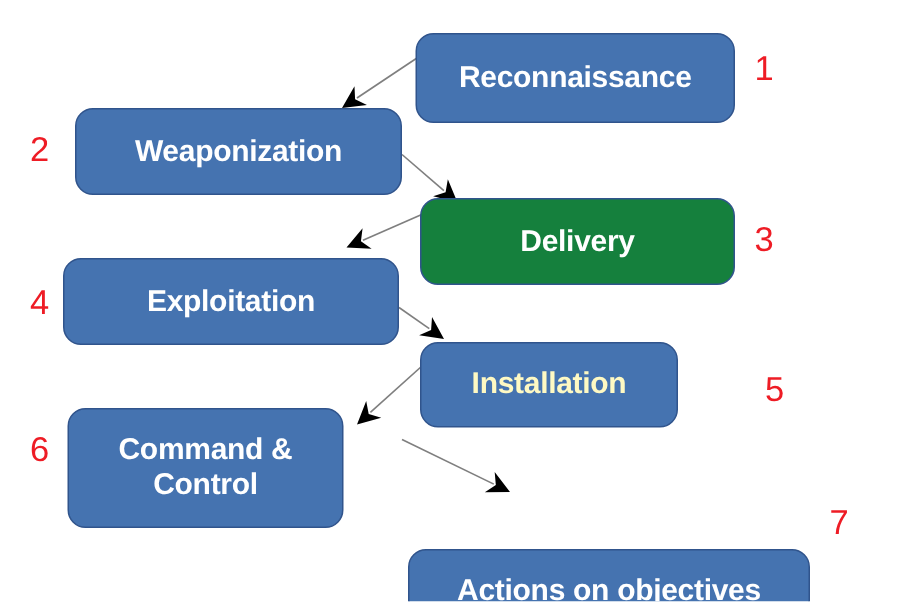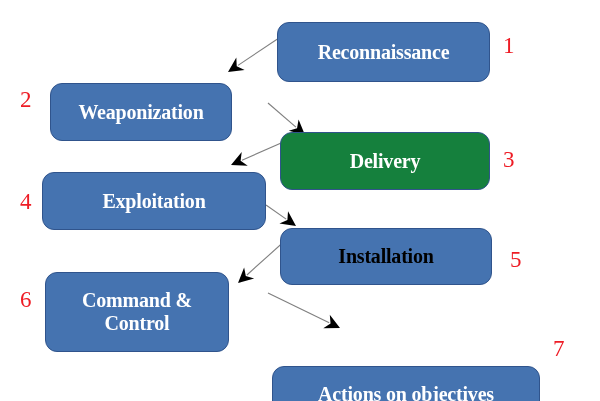--- a/index.html
+++ b/index.html
@@ -6,21 +6,21 @@
     margin: 0;
     padding: 0;
     background: #ffffff;
   }
   #canvas {
     position: relative;
     width: 600px;
     height: 401px;
     background: #ffffff;
     overflow: hidden;
-    font-family: Liberation Serif, serif;
+    font-family: Liberation Sans, sans-serif;
   }
   .node {
     position: absolute;
     box-sizing: border-box;
     background: #4573b0;
     border: 1px solid #2f5party;
     border: 1px solid #30548c;
     border-radius: 12px;
     display: flex;
     align-items: center;
@@ -84,30 +84,30 @@
       <g>
         <line x1="268" y1="293" x2="329.20758575034085" y2="322.7536875175268" stroke="#7f7f7f" stroke-width="1.1"></line>
         <path d="M 340,328 L 323.23053688638026,328.18736830294546 L 330.55663753154823,323.40947657783596 L 329.7884274894718,314.69685049087155 Z" fill="#000000"></path>
       </g>
     </svg>
 
   <div id="nodes-container">
       <div class="node" style="left: 277px; top: 22px; width: 213px; height: 60px; background: rgb(69, 115, 176); border-color: rgb(48, 84, 140); color: rgb(255, 255, 255);">
         <span class="node-label">Reconnaissance</span>
       </div>
-      <div class="node" style="left: 50px; top: 83px; width: 182px; height: 58px; background: rgb(69, 115, 176); border-color: rgb(48, 84, 140); color: rgb(255, 255, 255);">
+      <div class="node" style="left: 50px; top: 72px; width: 218px; height: 58px; background: rgb(69, 115, 176); border-color: rgb(48, 84, 140); color: rgb(255, 255, 255);">
         <span class="node-label">Weaponization</span>
       </div>
       <div class="node" style="left: 280px; top: 132px; width: 210px; height: 58px; background: #15803d; border-color: rgb(48, 84, 140); color: rgb(255, 255, 255);">
         <span class="node-label">Delivery</span>
       </div>
       <div class="node" style="left: 42px; top: 172px; width: 224px; height: 58px; background: rgb(69, 115, 176); border-color: rgb(48, 84, 140); color: rgb(255, 255, 255);">
         <span class="node-label">Exploitation</span>
       </div>
-      <div class="node" style="left: 280px; top: 228px; width: 212px; height: 57px; background: rgb(69, 115, 176); border-color: rgb(48, 84, 140); color: #000000;">
+      <div class="node" style="left: 280px; top: 228px; width: 172px; height: 57px; background: rgb(69, 115, 176); border-color: rgb(48, 84, 140); color: #fef9c3;">
         <span class="node-label">Installation</span>
       </div>
       <div class="node" style="left: 45px; top: 272px; width: 184px; height: 80px; background: rgb(69, 115, 176); border-color: rgb(48, 84, 140); color: rgb(255, 255, 255);">
         <span class="node-label">Command &amp;
 Control</span>
       </div>
       <div class="node" style="left: 272px; top: 322px; width: 268px; height: 56px; background: rgb(69, 115, 176); border-color: rgb(48, 84, 140); color: rgb(255, 255, 255); margin-top: 44px;">
         <span class="node-label">Actions on objectives</span>
       </div>
     </div>

